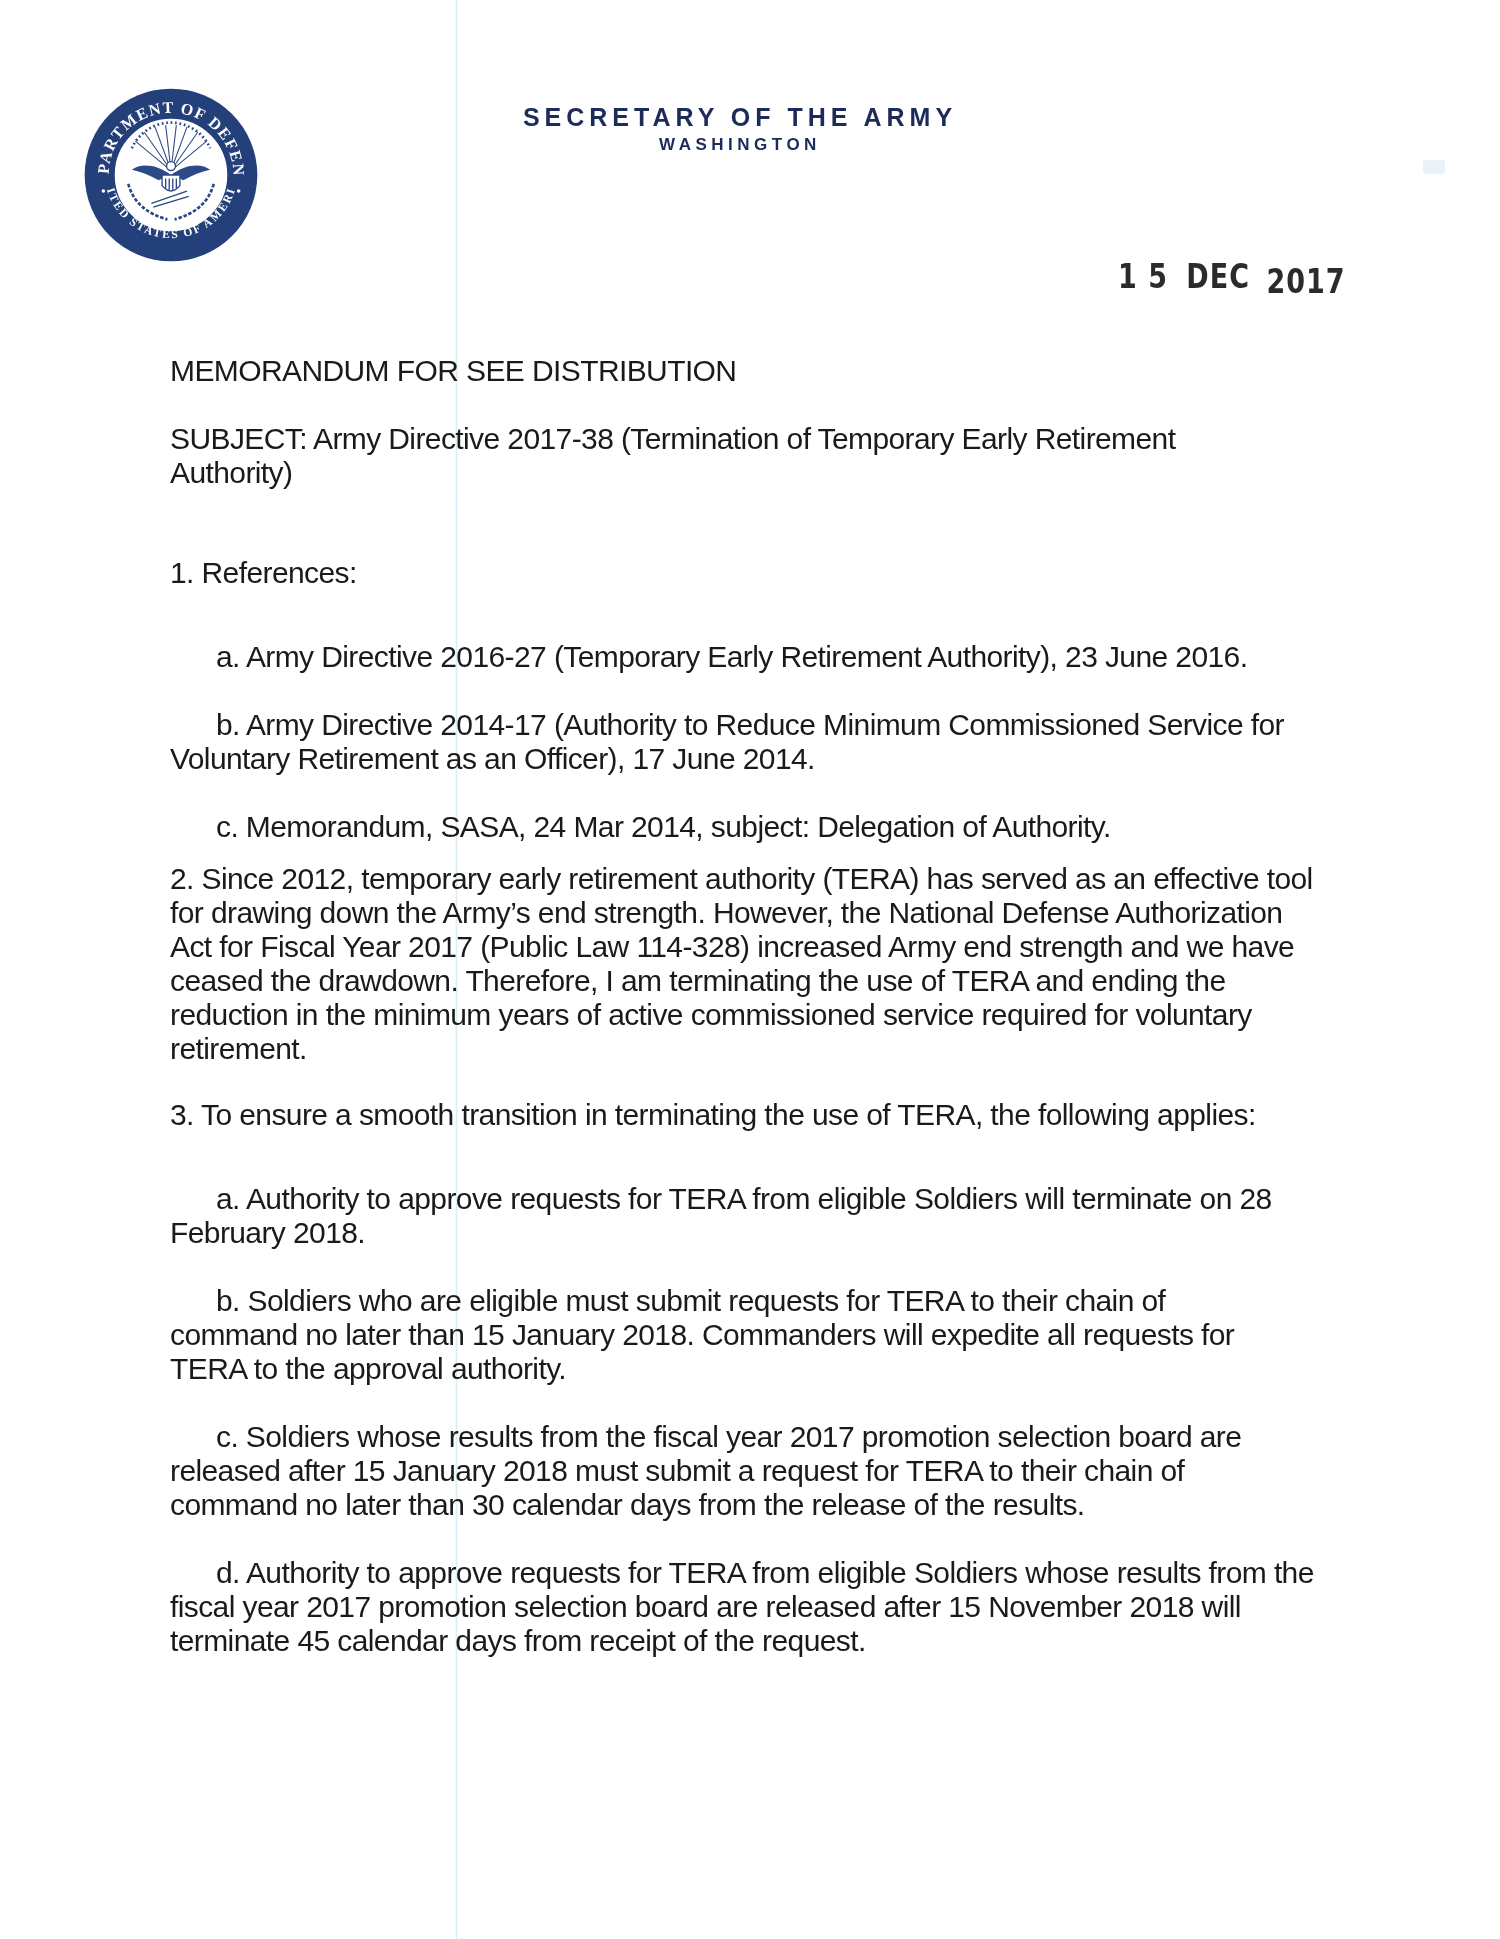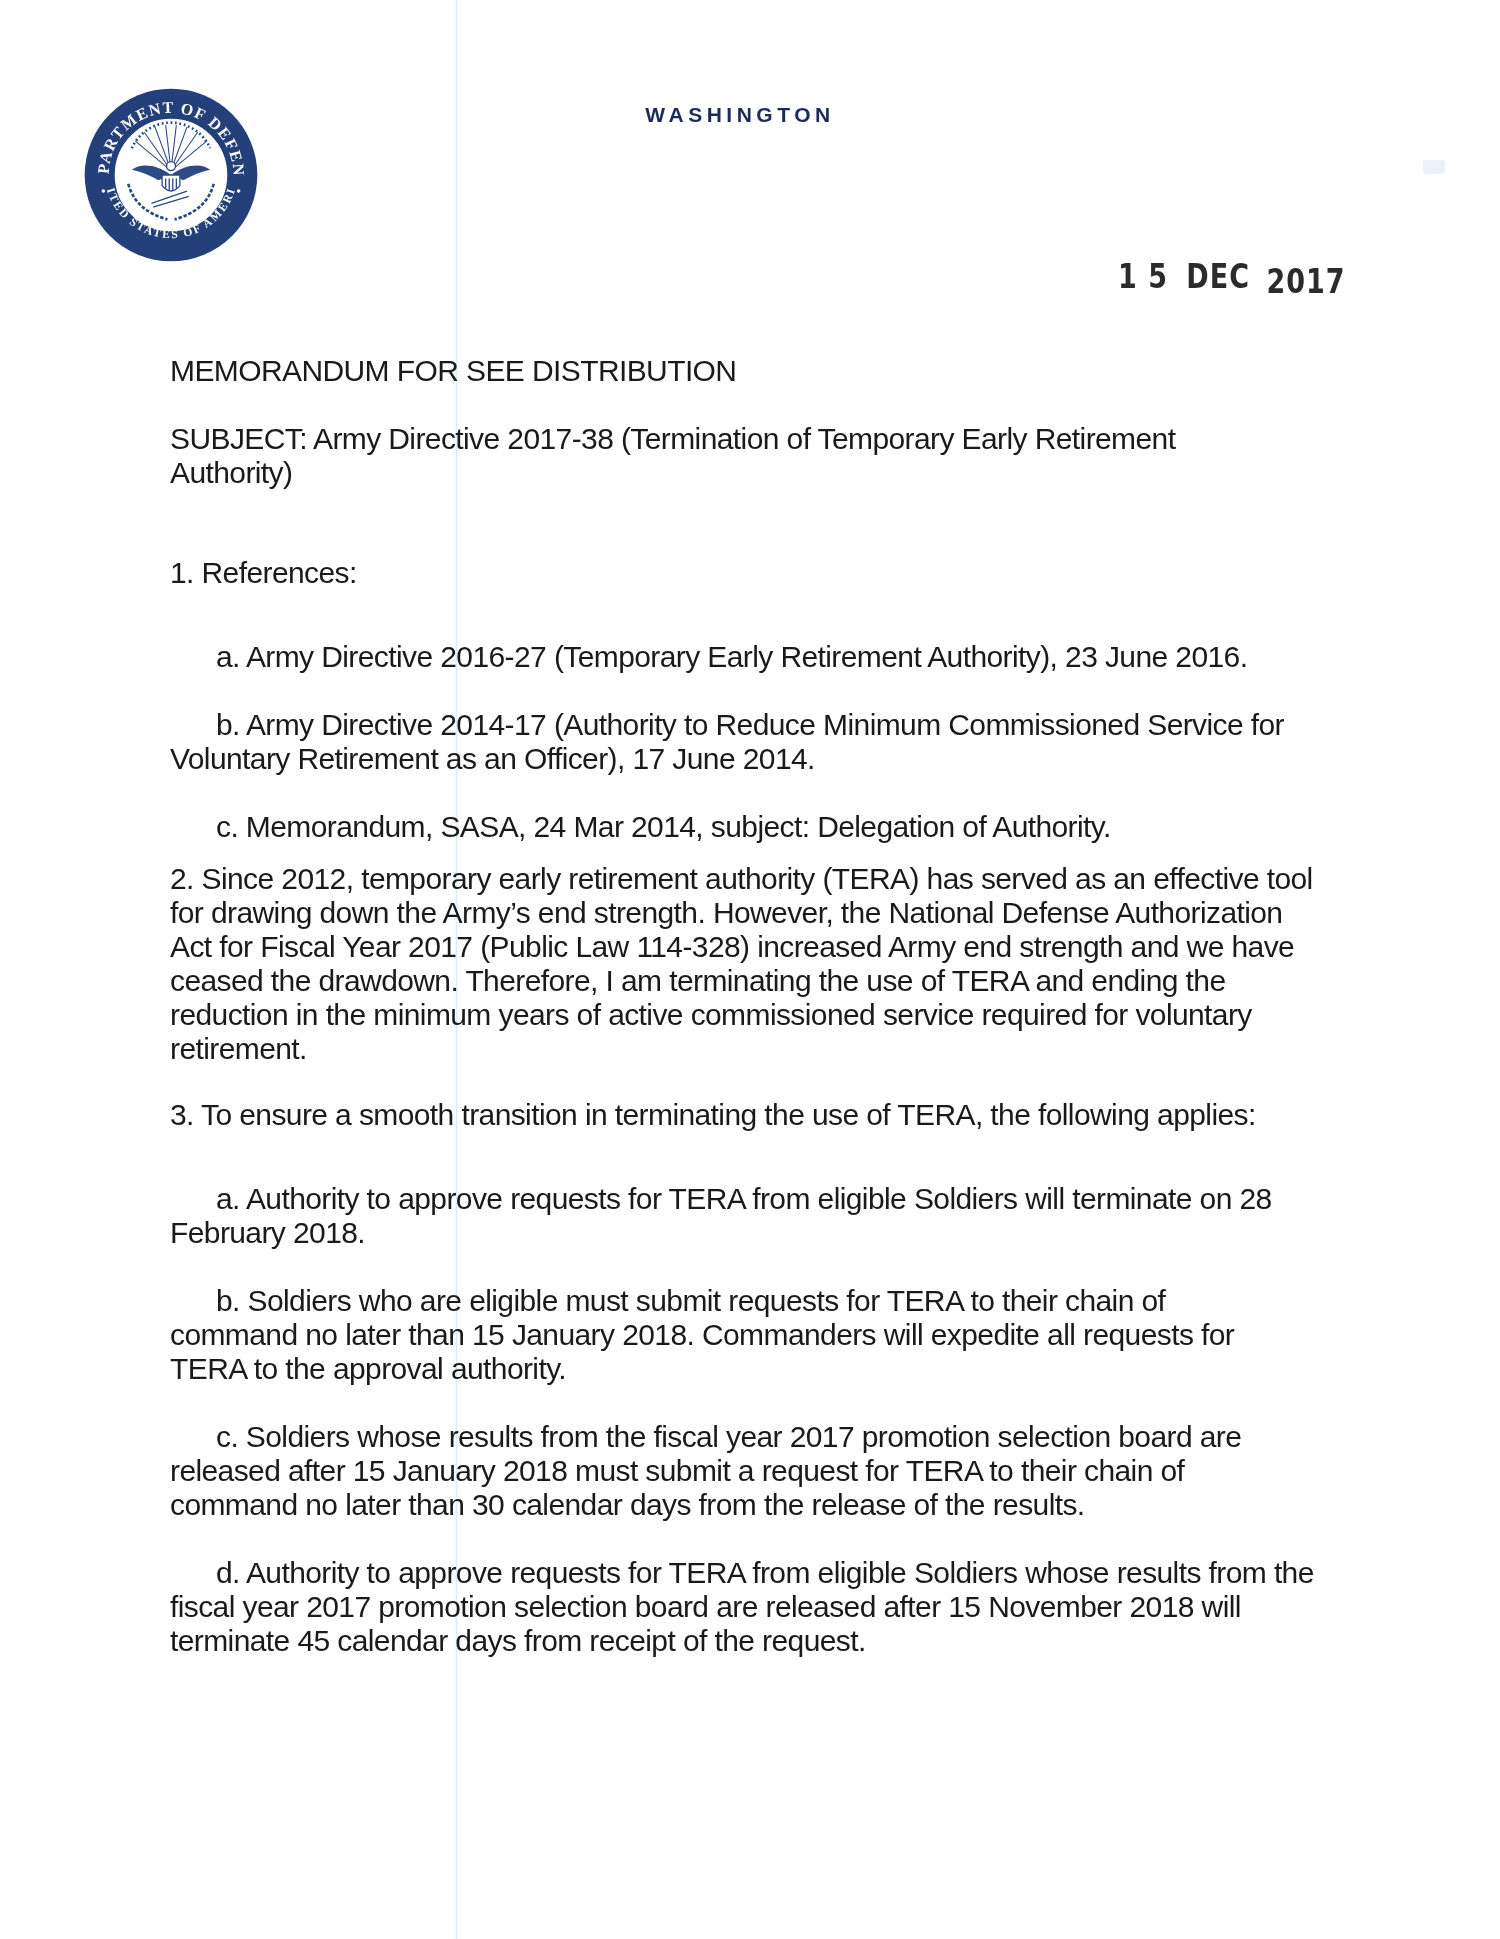--- a/index.html
+++ b/index.html
@@ -16,21 +16,21 @@
       background: #e6eef6; border-radius: 3px; opacity: 0.8;
     }
     .seal {
       position: absolute; left: 82px; top: 86px; width: 178px; height: 178px;
     }
     .letterhead {
       position: absolute; left: 480px; top: 102px; width: 520px; text-align: center;
       color: #1d2b5a; font-weight: bold;
     }
     .letterhead .l1 { font-size: 25px; letter-spacing: 5px; line-height: 30px; }
-    .letterhead .l2 { font-size: 21px; letter-spacing: 4.5px; line-height: 26px; }
+    .letterhead .l2 { font-size: 17px; letter-spacing: 4.5px; line-height: 26px; }
     .date-stamp {
       position: absolute; left: 1118px; top: 258px;
       font-family: "DejaVu Sans Condensed", "DejaVu Sans", sans-serif; font-weight: bold;
       font-size: 30px; color: #2b2b2b; transform: scaleY(1.15); letter-spacing: 1px;
     }
     .date-stamp .yr { position: relative; top: 5px; margin-left: 6px; }
     .body-text {
       position: absolute; left: 170px; width: 1150px;
       font-size: 30px; line-height: 34px; letter-spacing: -0.6px;
     }
@@ -87,20 +87,21 @@
   </g>
 
   <line x1="78" y1="132" x2="118" y2="118" stroke="#2c4a85" stroke-width="1.5"></line>
   <line x1="80" y1="136" x2="120" y2="124" stroke="#2c4a85" stroke-width="1.5"></line>
 
   <path d="M 52 110 Q 60 140 96 150" fill="none" stroke="#2c4a85" stroke-width="3" stroke-dasharray="4 2"></path>
   <path d="M 148 110 Q 140 140 104 150" fill="none" stroke="#2c4a85" stroke-width="3" stroke-dasharray="4 2"></path>
 </svg>
 
 <div class="letterhead">
+  <div class="l1">SECRETARY OF THE ARMY</div>
   <div class="l2">WASHINGTON</div>
 </div>
 
 <div class="date-stamp">
   <span>1 5</span>
   <span style="margin-left:8px;">DEC</span>
   <span class="yr">2017</span>
 </div>
 
 <p class="body-text" style="top:354px;">MEMORANDUM FOR SEE DISTRIBUTION</p>

